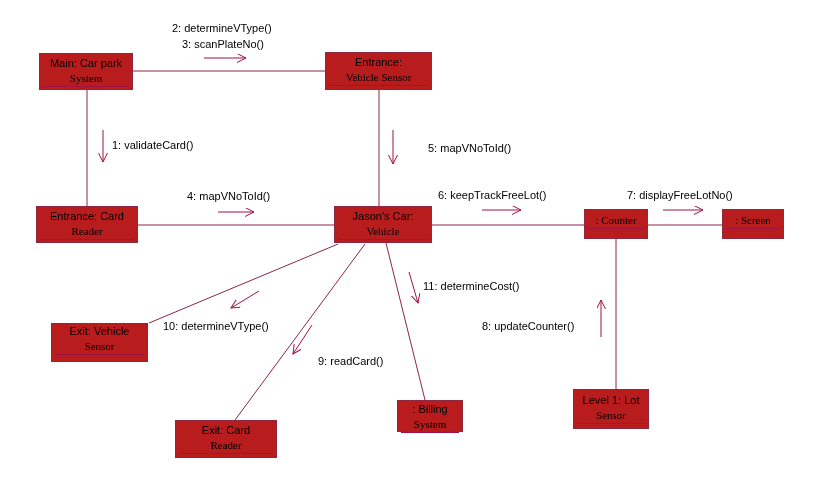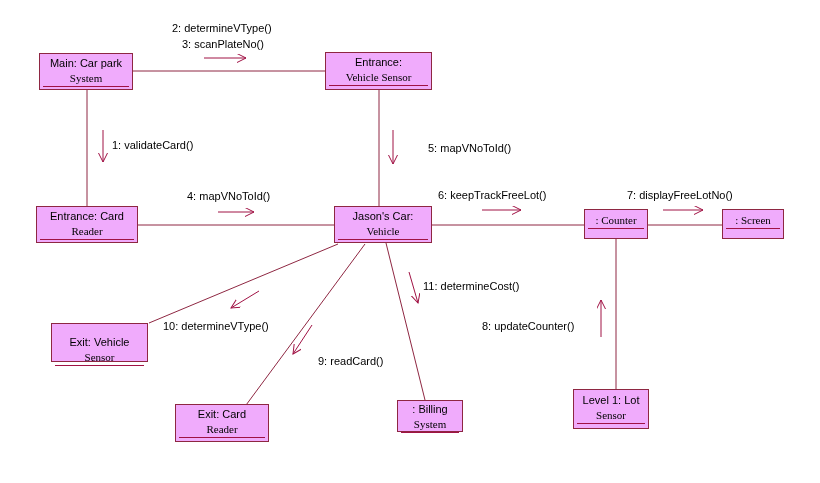--- a/index.html
+++ b/index.html
@@ -1,19 +1,19 @@
 <!DOCTYPE html>
 <html><head>
 <meta charset="utf-8">
 <style>
   html,body{margin:0;padding:0;background:#FFFFFF;}
   .stage{position:relative;width:820px;height:483px;background:#FFFFFF;overflow:hidden;
          font-family:"Liberation Sans",sans-serif;}
   .layer{position:absolute;left:0;top:0;}
-  .node{position:absolute;box-sizing:border-box;background:#f0abfc;border:1px solid #8E2742;
+  .node{position:absolute;box-sizing:border-box;background:#b91c1c;border:1px solid #8E2742;
         text-align:center;font:11px/15px "Liberation Sans",sans-serif;color:#000;padding-top:2px;z-index:2;}
   .node .nl{white-space:nowrap;overflow:hidden;}
   .node .u{border-bottom:1px solid #A01244;margin:0 3px;font-family:Liberation Serif, serif;}
   .msg{position:absolute;white-space:nowrap;font:11px/13px "Liberation Sans",sans-serif;color:#000;z-index:3;}
 </style>
 </head>
 <body>
 
 <div class="stage">
 
@@ -72,26 +72,26 @@
   </div>
 
   <div class="node" style="left:584px;top:209px;width:64px;height:30px;padding-top:3px">
     <div class="nl u">: Counter</div>
   </div>
 
   <div class="node" style="left:722px;top:209px;width:62px;height:30px;padding-top:3px">
     <div class="nl u">: Screen</div>
   </div>
 
-  <div class="node" style="left:51px;top:323px;width:97px;height:39px;padding-top:11px">
+  <div class="node" style="left:51px;top:323px;width:97px;height:39px;padding-top:0">
     <div class="nl">Exit: Vehicle</div>
     <div class="nl u">Sensor</div>
   </div>
 
-  <div class="node" style="left:175px;top:404px;width:94px;height:38px">
+  <div class="node" style="left:175px;top:420px;width:102px;height:38px">
     <div class="nl">Exit: Card</div>
     <div class="nl u">Reader</div>
   </div>
 
   <div class="node" style="left:397px;top:400px;width:66px;height:32px;padding-top:1px">
     <div class="nl">: Billing</div>
     <div class="nl u">System</div>
   </div>
 
   <div class="node" style="left:573px;top:389px;width:76px;height:40px;padding-top:3px">

